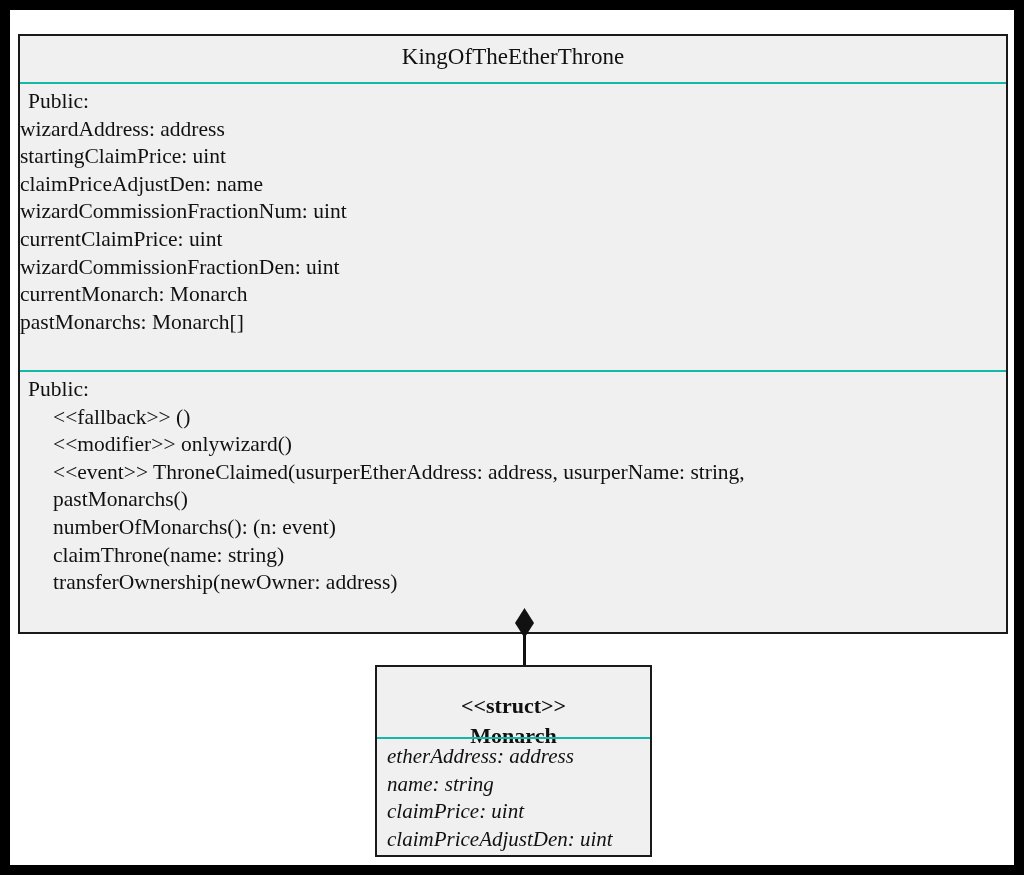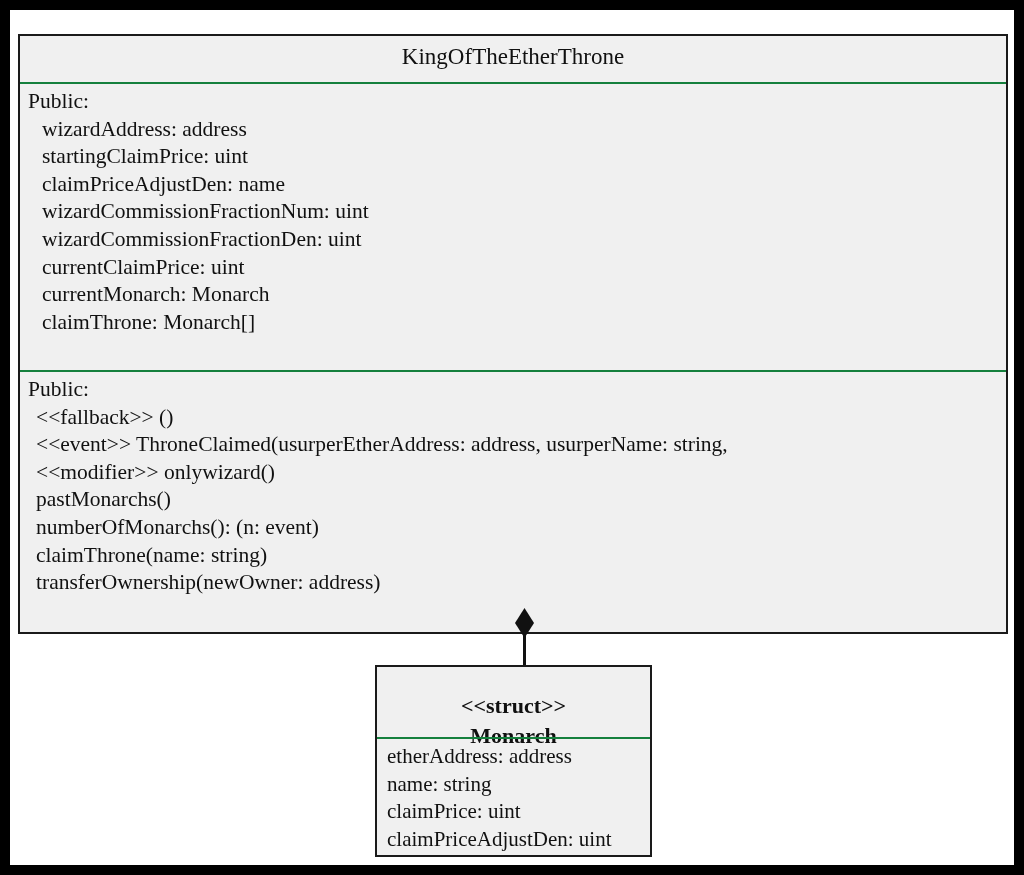--- a/index.html
+++ b/index.html
@@ -40,21 +40,21 @@
     position: absolute;
     background: #f0f0f0;
     border: 2px solid #1a1a1a;
     box-sizing: border-box;
   }
   .uml-compartment {
     position: relative;
     box-sizing: border-box;
   }
   .uml-compartment + .uml-compartment {
-    border-top: 2px solid #15803d;
+    border-top: 2px solid #14b8a6;
   }
   .uml-title {
     text-align: center;
     font-size: 23px;
     line-height: 40px;
     color: #101010;
     white-space: nowrap;
   }
   .uml-body {
     padding: 4px 0 6px 0;
@@ -63,24 +63,23 @@
     font-size: 21.5px;
     line-height: 27.6px;
     color: #101010;
     white-space: nowrap;
     color: #111111;
   }
   .uml-scope {
     padding-left: 8px;
   }
   .attr-line {
-    padding-left: 22px;
   }
   .method-line {
-    padding-left: 16px;
+    padding-left: 33px;
   }
 
   
   #class-king {
     left: 8px;
     top: 8px;
     width: 990px;
     height: 600px;
     margin-top: 16px;
   }
@@ -139,20 +138,21 @@
     height: 70px;
     padding-top: 24px;
     font-weight: bold;
   }
   #struct-monarch .uml-title {
     line-height: 30px;
     font-size: 22px;
   }
   #struct-monarch .fields-compartment {
     height: 118px;
+    font-style: italic;
   }
   #struct-monarch .uml-line {
     font-size: 21px;
     line-height: 27.5px;
   }
   
   #struct-monarch .fields-compartment {
     overflow: visible;
   }
   #struct-monarch .field-line {
@@ -170,31 +170,31 @@
       <div class="uml-compartment title-compartment">
         <div class="uml-title">KingOfTheEtherThrone</div>
       </div>
 
       <div class="uml-compartment attrs-compartment uml-body">
         <div class="uml-line uml-scope">Public:</div>
         <div class="uml-line attr-line">wizardAddress: address</div>
         <div class="uml-line attr-line">startingClaimPrice: uint</div>
         <div class="uml-line attr-line">claimPriceAdjustDen: name</div>
         <div class="uml-line attr-line">wizardCommissionFractionNum: uint</div>
+        <div class="uml-line attr-line">currentClaimPrice: uint</div>
         <div class="uml-line attr-line">wizardCommissionFractionDen: uint</div>
-        <div class="uml-line attr-line">currentClaimPrice: uint</div>
         <div class="uml-line attr-line">currentMonarch: Monarch</div>
-        <div class="uml-line attr-line">claimThrone: Monarch[]</div>
+        <div class="uml-line attr-line">pastMonarchs: Monarch[]</div>
       </div>
 
       <div class="uml-compartment methods-compartment uml-body">
         <div class="uml-line uml-scope">Public:</div>
         <div class="uml-line method-line">&lt;&lt;fallback&gt;&gt; ()</div>
+        <div class="uml-line method-line">&lt;&lt;modifier&gt;&gt; onlywizard()</div>
         <div class="uml-line method-line">&lt;&lt;event&gt;&gt; ThroneClaimed(usurperEtherAddress: address, usurperName: string,</div>
-        <div class="uml-line method-line">&lt;&lt;modifier&gt;&gt; onlywizard()</div>
         <div class="uml-line method-line">pastMonarchs()</div>
         <div class="uml-line method-line">numberOfMonarchs(): (n: event)</div>
         <div class="uml-line method-line">claimThrone(name: string)</div>
         <div class="uml-line method-line">transferOwnership(newOwner: address)</div>
       </div>
 
     </div>
 
     <div id="composition-connector">
       <div id="composition-line"></div>

